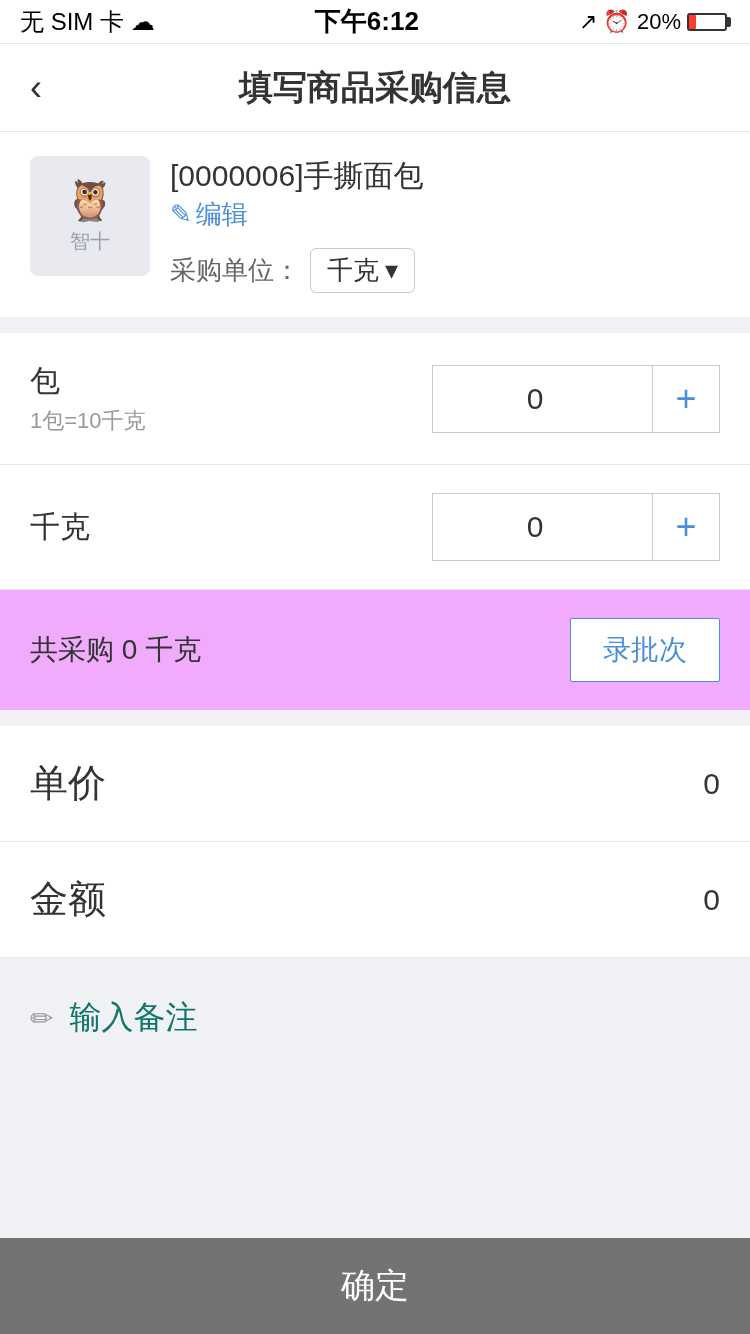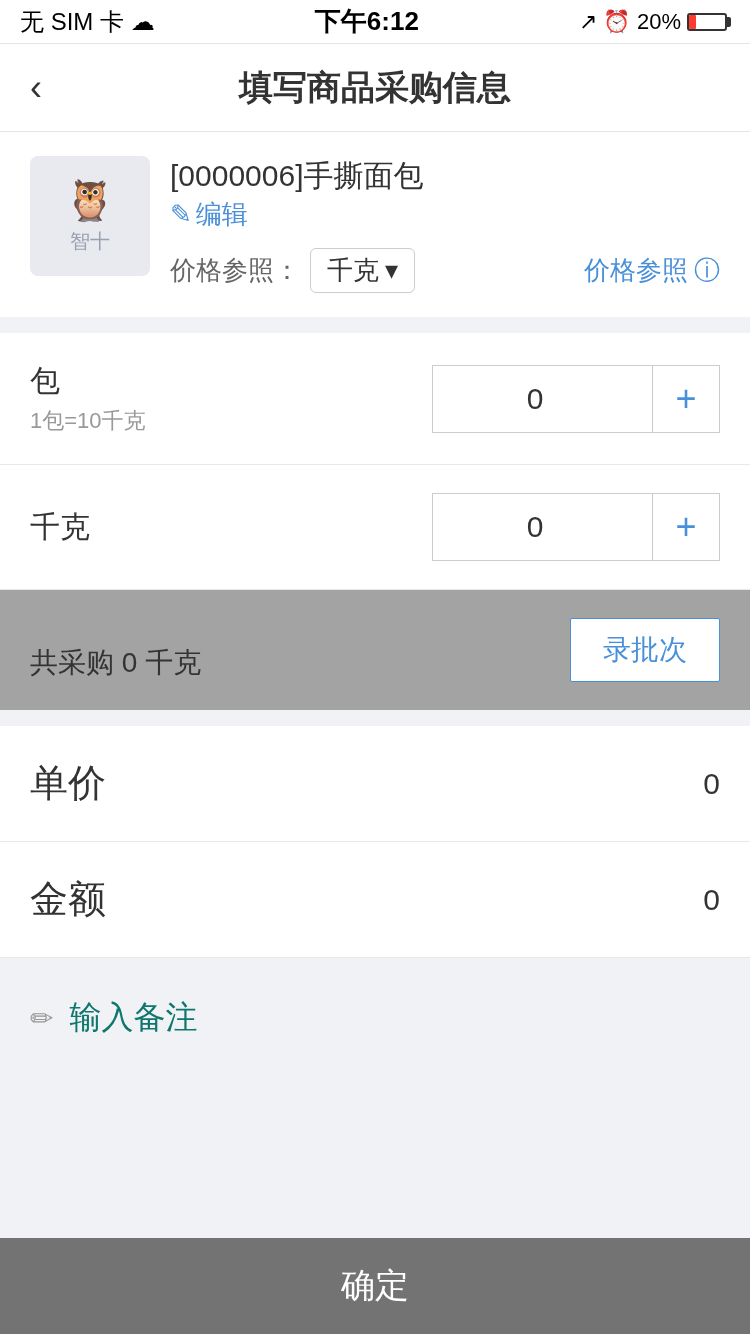--- a/index.html
+++ b/index.html
@@ -202,24 +202,24 @@
       color: #4a90d9;
       display: flex;
       align-items: center;
       justify-content: center;
       cursor: pointer;
     }
 
     
     .summary-row {
       display: flex;
-      align-items: flex-end;
+      align-items: center;
       justify-content: space-between;
       padding: 28px 30px;
-      background: #a3a3a3;
+      background: #f0abfc;
       border-bottom: 8px solid #f0f2f5;
     }
     .summary-text {
       font-size: 28px;
       color: #333;
     }
     .batch-btn {
       border: 1px solid #4a90d9;
       border-radius: 2px;
       padding: 12px 32px;
@@ -333,30 +333,26 @@
   <div class="product-info">
     <div class="product-header">
       <div class="product-name">[0000006]手撕面包</div>
       <div class="edit-btn">
         <span>✎</span>
         <span>编辑</span>
       </div>
     </div>
     <div class="product-meta">
       <div class="unit-section">
-        <span>价格参照：</span>
+        <span>采购单位：</span>
         <div class="unit-dropdown">
           <span>千克</span>
           <span>▾</span>
         </div>
       </div>
-      <div class="price-ref">
-        <span>价格参照</span>
-        <span>ⓘ</span>
-      </div>
     </div>
   </div>
 </div>
 
 <div class="divider-thick"></div>
 
 <div class="qty-section">
 
   <div class="qty-row">
     <div class="qty-label">

